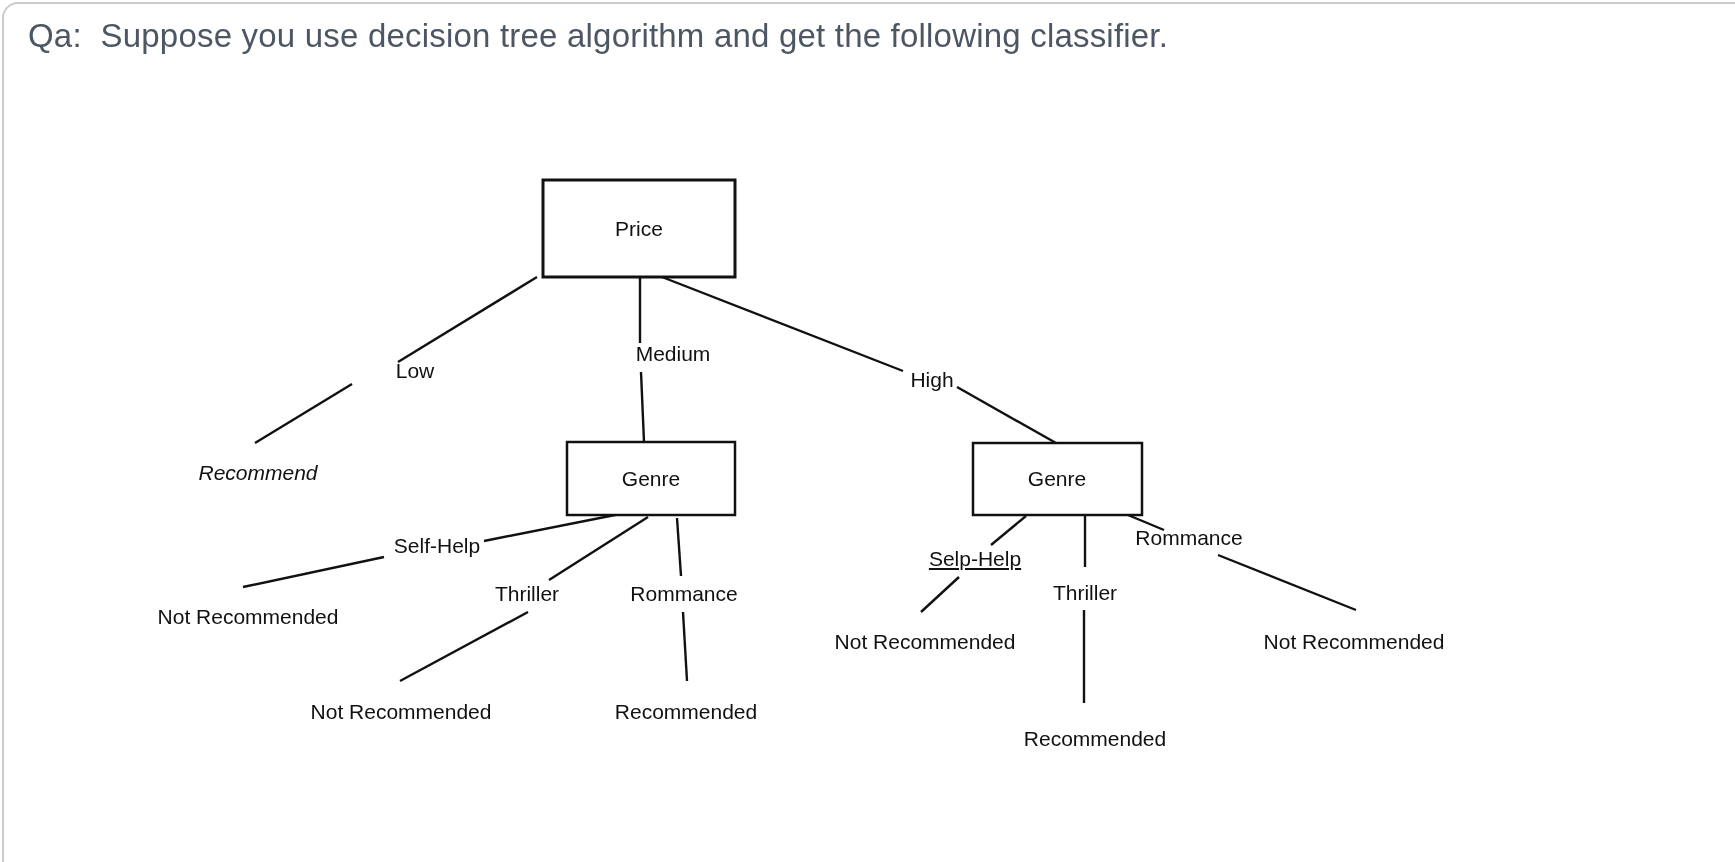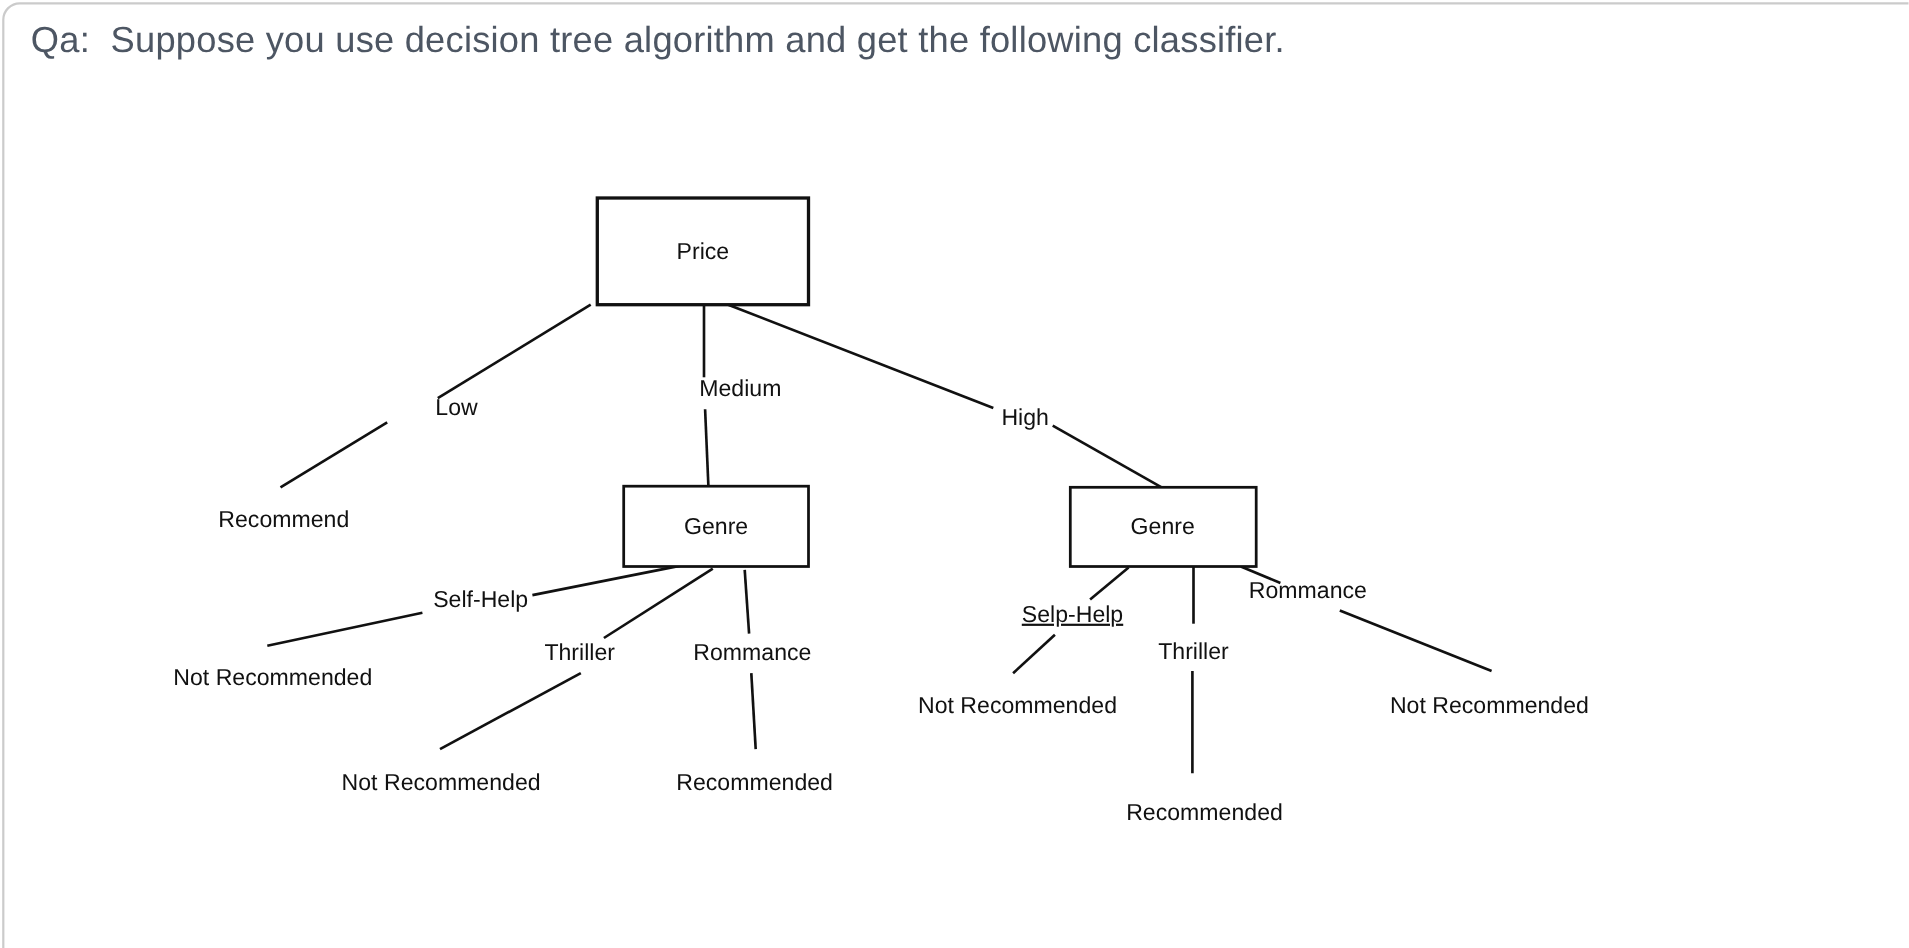--- a/index.html
+++ b/index.html
@@ -117,21 +117,21 @@
     <div class="lbl" style="left:385px; top:371px;margin-left:30px;">Low</div>
     <div class="lbl" style="left:640px; top:354px;margin-left:33px;">Medium</div>
     <div class="lbl" style="left:932px; top:380px;">High</div>
     <div class="lbl" style="left:437px; top:546px;">Self-Help</div>
     <div class="lbl" style="left:527px; top:594px;">Thriller</div>
     <div class="lbl" style="left:684px; top:594px;">Rommance</div>
     <div class="lbl" style="left:975px; top:559px;text-decoration:underline;">Selp-Help</div>
     <div class="lbl" style="left:1085px; top:593px;">Thriller</div>
     <div class="lbl" style="left:1189px; top:538px;">Rommance</div>
 
-    <div class="lbl" style="left:258px; top:473px;">Recommend</div>
+    <div class="lbl" style="left:258px; top:473px;font-style:italic;">Recommend</div>
     <div class="lbl" style="left:248px; top:617px;">Not Recommended</div>
     <div class="lbl" style="left:401px; top:712px;">Not Recommended</div>
     <div class="lbl" style="left:686px; top:712px;">Recommended</div>
     <div class="lbl" style="left:925px; top:642px;">Not Recommended</div>
     <div class="lbl" style="left:1095px; top:739px;">Recommended</div>
     <div class="lbl" style="left:1354px; top:642px;">Not Recommended</div>
 
   </div>
 </div>
 

